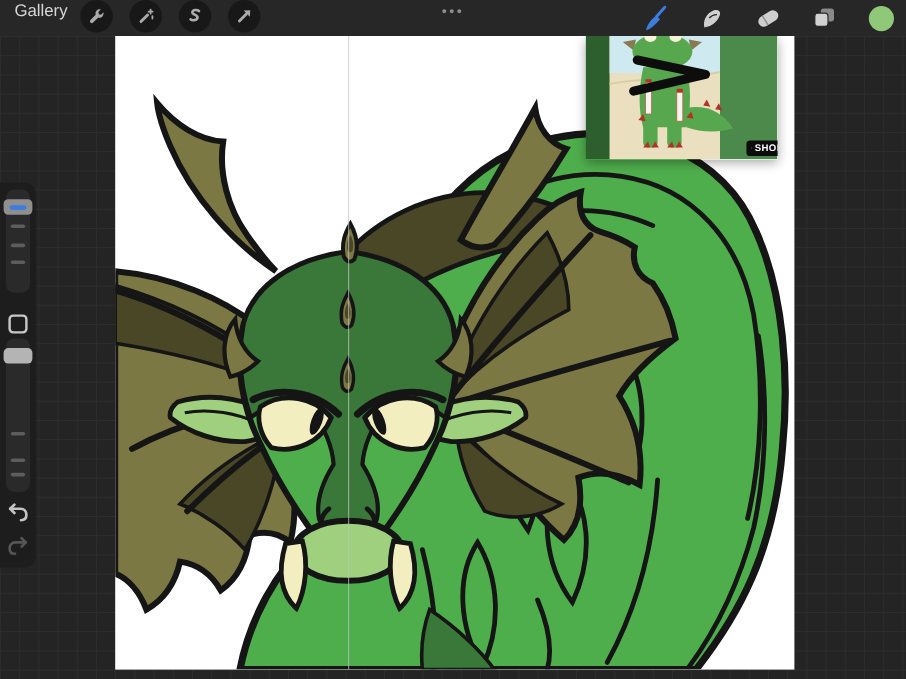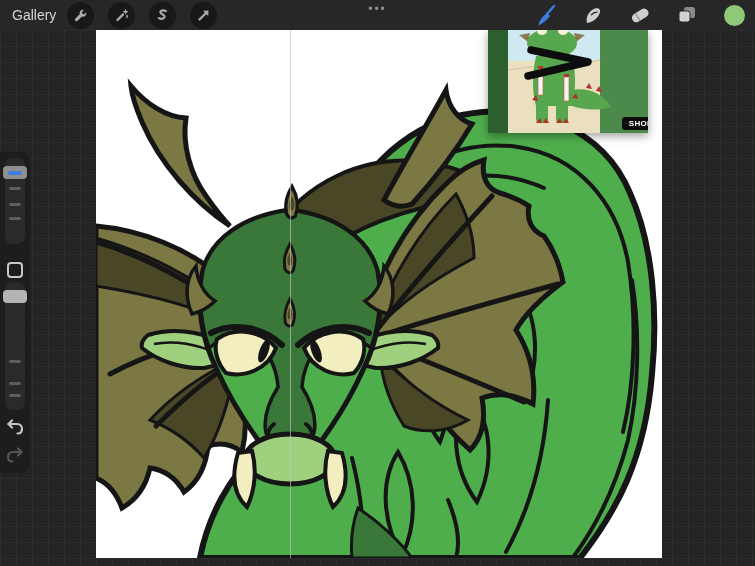--- a/index.html
+++ b/index.html
@@ -14,21 +14,21 @@
     position:absolute;left:0;top:30px;width:755px;height:536px;
     background:
       linear-gradient(var(--grid-line) 1px, transparent 1px),
       linear-gradient(90deg, var(--grid-line) 1px, transparent 1px),
       var(--workspace-bg);
     background-size:16px 16px;
   }
   
   #topbar{
     position:absolute;left:0;top:0;width:755px;height:30px;
-    background:var(--topbar-bg);display:flex;align-items:center;z-index:50;
+    background:var(--topbar-bg);display:flex;z-index:50;
   }
   #gallery-btn{color:var(--text-light);font-size:14px;margin-left:12px;cursor:default;}
   .tool-circle{
     width:27px;height:27px;border-radius:50%;background:var(--circle-bg);
     display:flex;align-items:center;justify-content:center;flex:0 0 auto;
   }
   .tc1{margin-left:11px}.tc2{margin-left:14px}.tc3{margin-left:14px}.tc4{margin-left:14px}
   #dots{
     position:absolute;left:0;right:0;top:2px;text-align:center;
     color:#8e8e8e;font-size:12px;letter-spacing:2px;pointer-events:none;

